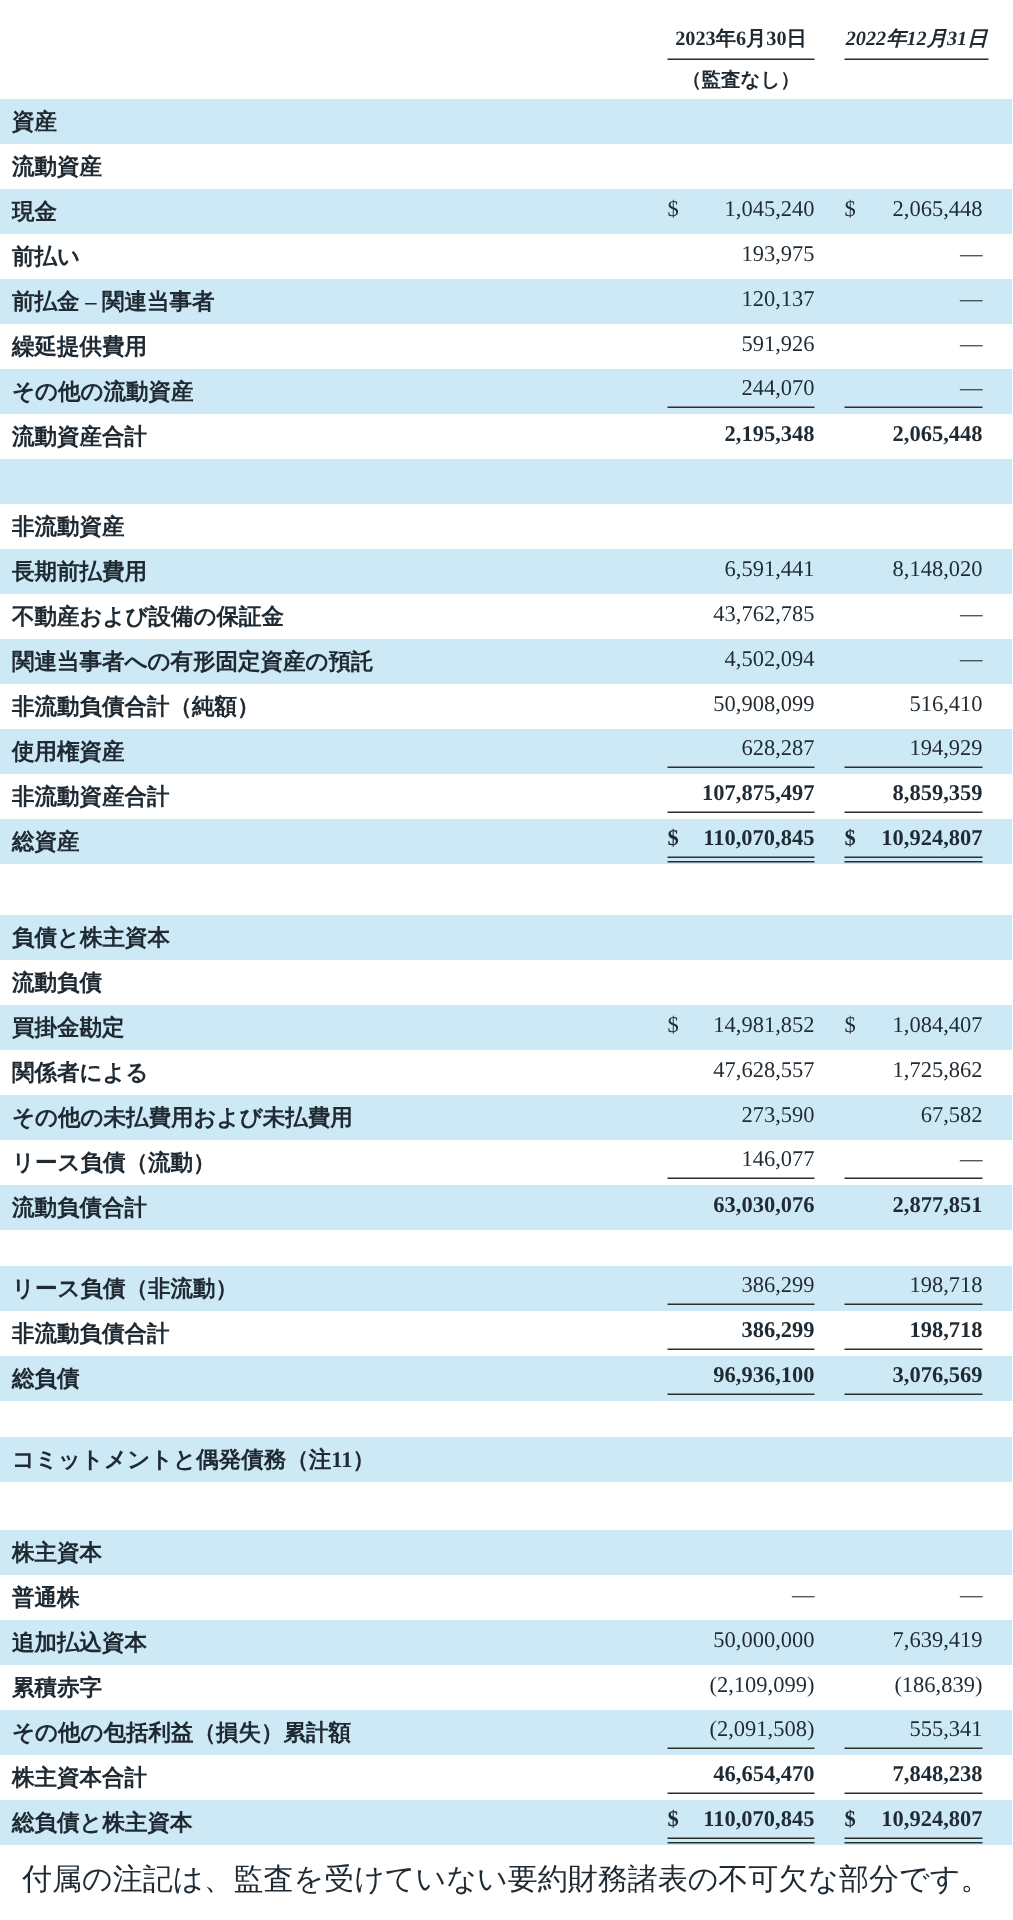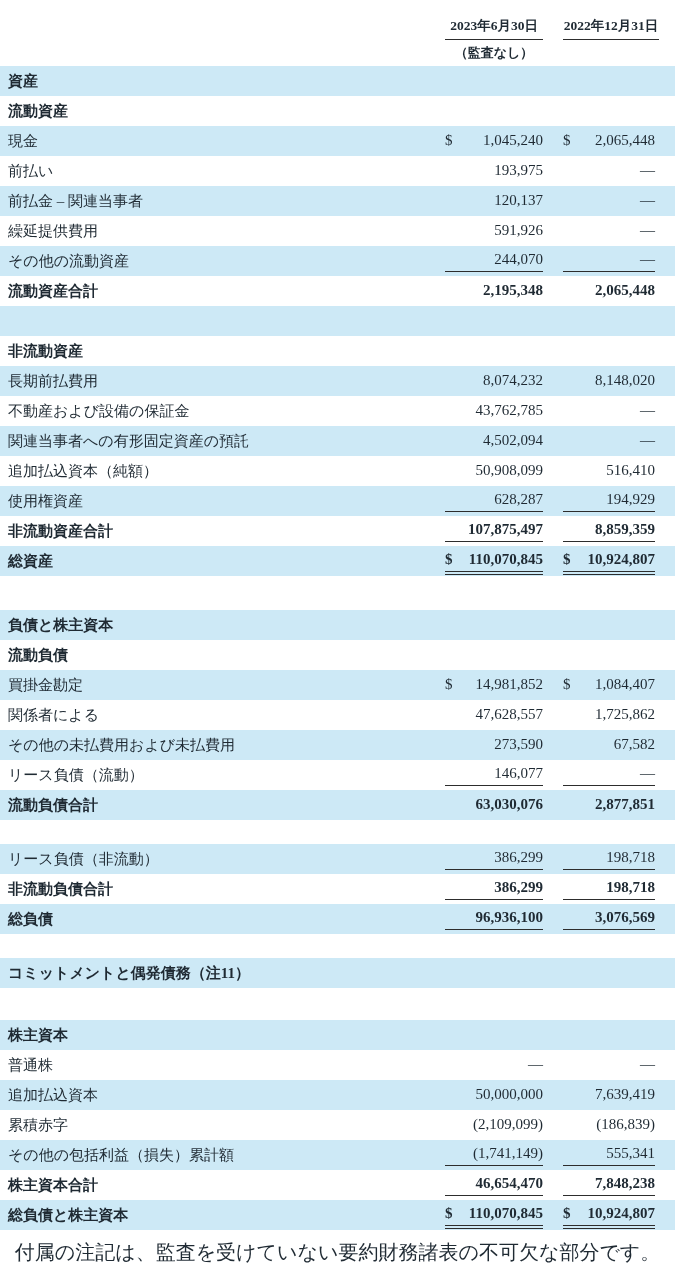--- a/index.html
+++ b/index.html
@@ -15,38 +15,39 @@
     color: var(--ink);
   }
   .sheet { width: 675px; }
 
   
   .head { padding-top: 10px; }
   .head-row { display: flex; height: 30px; align-items: flex-end; }
   .note-row { height: 26px; align-items: center; }
   .head-spacer { flex: 1; }
   .hcell1 { width: 98px; margin-right: 20px; text-align: center; white-space: nowrap; }
-  .hcell2 { width: 96px; margin-right: 16px; text-align: center; white-space: nowrap; }
+  .hcell2 { width: 96px; margin-right: 16px; text-align: center; white-space: nowrap; font-style: italic; }
   .date {
     font-weight: bold;
     font-size: 13.5px;
     padding-bottom: 4px;
     border-bottom: 1.5px solid var(--rule);
   }
   .note { font-weight: bold; font-size: 13px; }
 
   
   .row { display: flex; height: 30px; align-items: stretch; }
   .row.blue { background: var(--stripe); }
   .row.bold .label, .row.bold .val, .row.bold .cur { font-weight: bold; }
   .label {
     flex: 1; min-width: 0;
     padding-left: 8px;
     display: flex; align-items: center;
     white-space: nowrap;
+    font-weight: bold;
   }
   .cell {
     display: flex; justify-content: space-between; align-items: center;
     margin-top: 2px; margin-bottom: 4px;
     white-space: nowrap;
   }
   .cell1 { width: 98px; margin-right: 20px; }
   .cell2 { width: 92px; margin-right: 20px; }
   .u-single .cell { border-bottom: 1px solid var(--rule); }
   .u-double .cell { border-bottom: 1px solid var(--rule); position: relative; }
@@ -158,21 +159,21 @@
         </div>
       </div>
       <div class="row blue spacer "></div>
       <div class="row white bold">
         <div class="label">非流動資産</div>
       </div>
       <div class="row blue">
         <div class="label">長期前払費用</div>
         <div class="cell cell1">
           <span class="cur"></span>
-          <span class="val">8,074,232</span>
+          <span class="val">6,591,441</span>
         </div>
         <div class="cell cell2">
           <span class="cur"></span>
           <span class="val">8,148,020</span>
         </div>
       </div>
       <div class="row white">
         <div class="label">不動産および設備の保証金</div>
         <div class="cell cell1">
           <span class="cur"></span>
@@ -188,21 +189,21 @@
         <div class="cell cell1">
           <span class="cur"></span>
           <span class="val">4,502,094</span>
         </div>
         <div class="cell cell2">
           <span class="cur"></span>
           <span class="val">—</span>
         </div>
       </div>
       <div class="row white">
-        <div class="label">追加払込資本（純額）</div>
+        <div class="label">非流動負債合計（純額）</div>
         <div class="cell cell1">
           <span class="cur"></span>
           <span class="val">50,908,099</span>
         </div>
         <div class="cell cell2">
           <span class="cur"></span>
           <span class="val">516,410</span>
         </div>
       </div>
       <div class="row blue u-single">
@@ -372,21 +373,21 @@
         </div>
         <div class="cell cell2">
           <span class="cur"></span>
           <span class="val">(186,839)</span>
         </div>
       </div>
       <div class="row blue u-single">
         <div class="label">その他の包括利益（損失）累計額</div>
         <div class="cell cell1">
           <span class="cur"></span>
-          <span class="val">(1,741,149)</span>
+          <span class="val">(2,091,508)</span>
         </div>
         <div class="cell cell2">
           <span class="cur"></span>
           <span class="val">555,341</span>
         </div>
       </div>
       <div class="row white bold u-single">
         <div class="label">株主資本合計</div>
         <div class="cell cell1">
           <span class="cur"></span>

